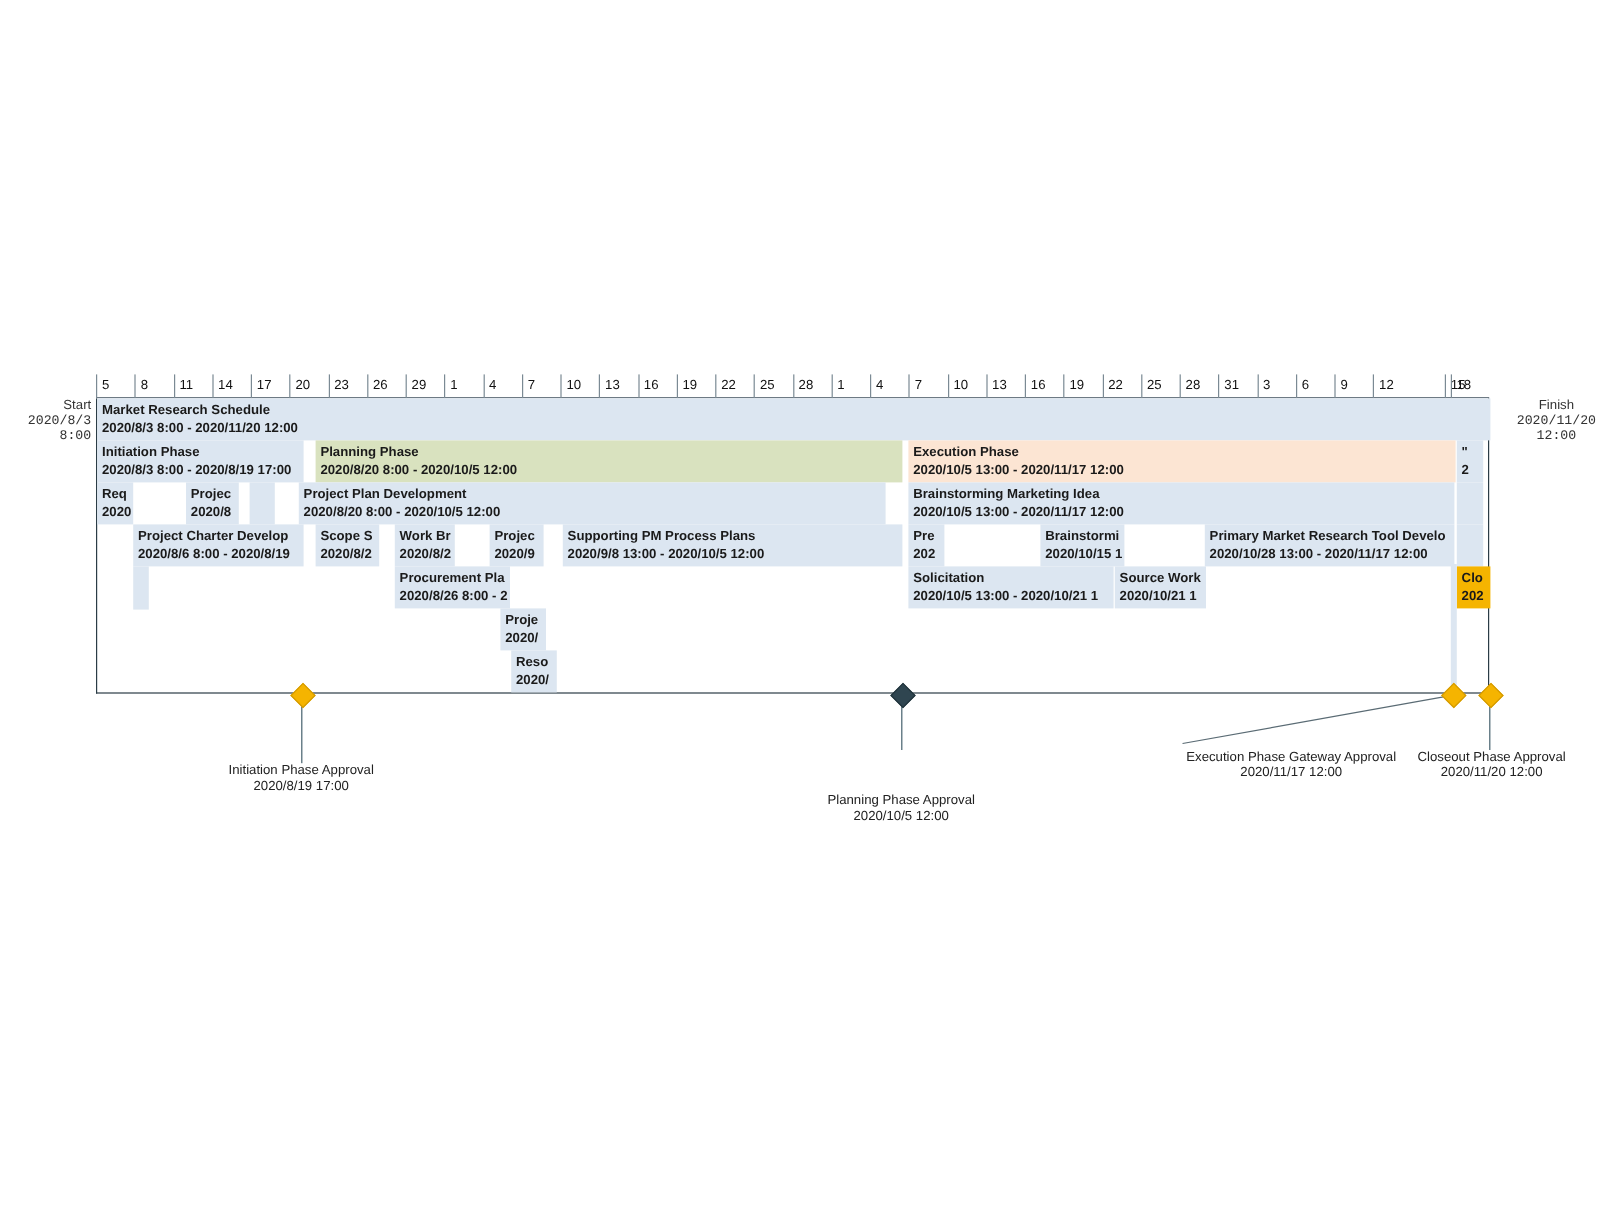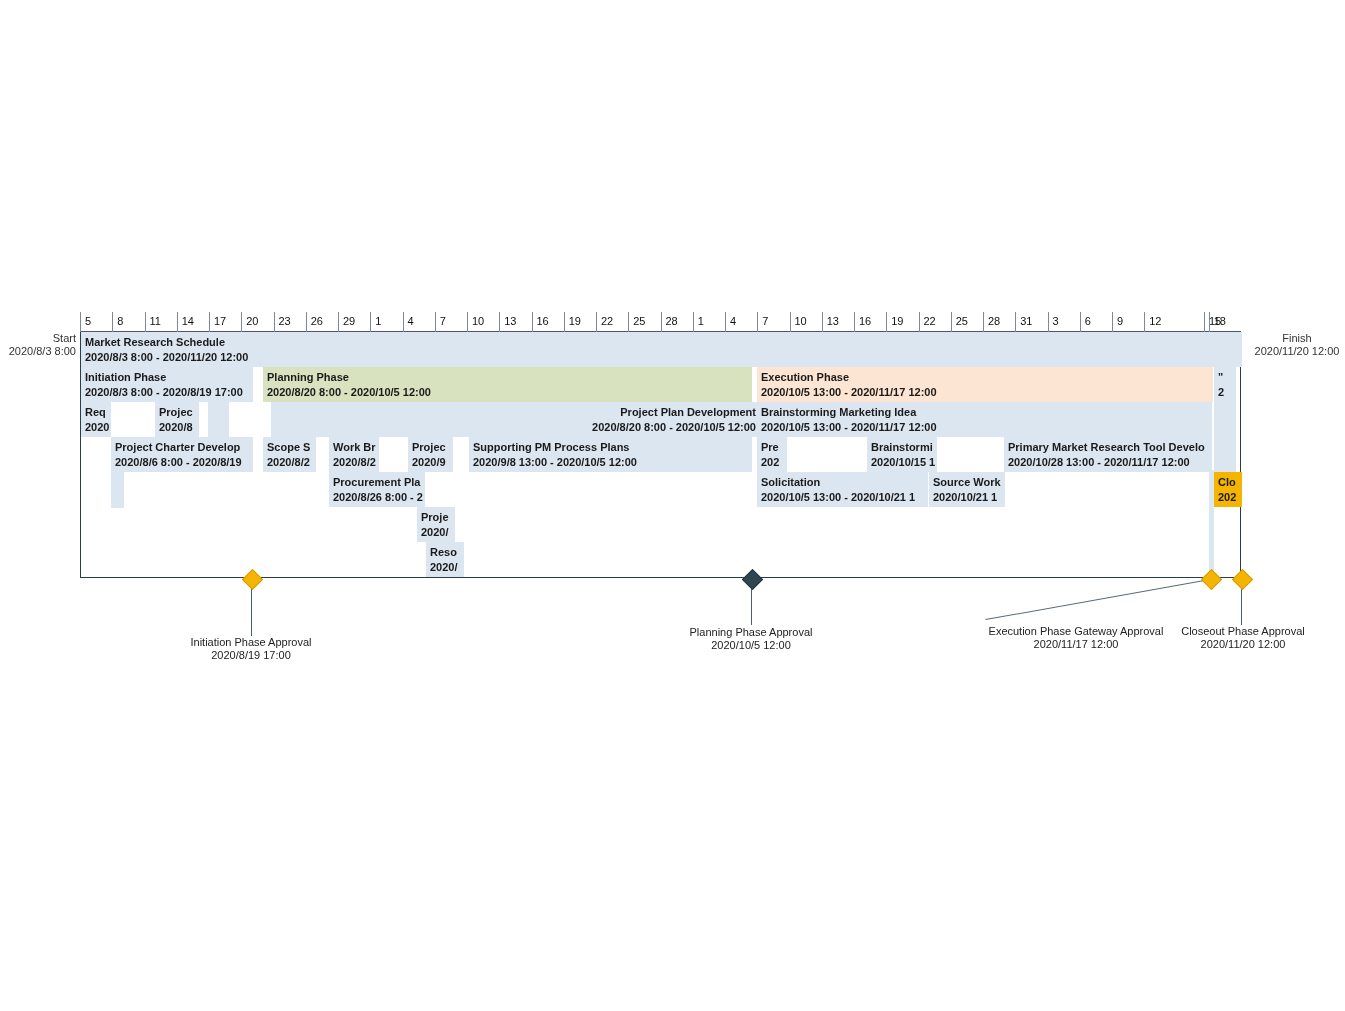--- a/index.html
+++ b/index.html
@@ -9,21 +9,21 @@
     font-family:"Liberation Sans", sans-serif;
     color:#1a1a1a;
     position:relative;
     overflow:hidden;
   }
   #gantt-root{position:absolute;left:0;top:0;width:1345px;height:1011px;}
 
   
   .endcap{position:absolute;text-align:right;font-size:11px;line-height:13px;color:#333;}
   .endcap .cap-title{font-size:11px;}
-  .endcap .cap-date{font-size:11px;}
+  .endcap .cap-date{font-size:11px;font-family:Liberation Mono, monospace;}
   #start-cap{left:0px;top:332px;width:76px;}
   #finish-cap{left:1249px;top:332px;width:96px;text-align:center;}
 
   
   #axis{position:absolute;left:80px;top:312px;width:1161px;height:20px;
         border-bottom:1px solid #4a5a66;box-sizing:border-box;}
   .tick{position:absolute;top:0;height:20px;border-left:1px solid #7b8a94;
         box-sizing:border-box;font-size:11px;color:#111;padding-left:4px;line-height:19px;}
 
   
@@ -133,21 +133,21 @@
         <span class="b-date">2020</span>
       </div>
       <div class="bar task" style="left: 74px; top: 70px; width: 44px;">
         <span class="b-name">Projec</span>
         <span class="b-date">2020/8</span>
       </div>
       <div class="bar blank" style="left: 127px; top: 70px; width: 21px;">
         <span class="b-name"></span>
         <span class="b-date"></span>
       </div>
-      <div class="bar task" style="left: 190px; top: 70px; width: 489px; text-align: right;">
+      <div class="bar task" style="left: 168px; top: 70px; width: 489px;">
         <span class="b-name">Project Plan Development</span>
         <span class="b-date">2020/8/20 8:00 - 2020/10/5 12:00</span>
       </div>
       <div class="bar task" style="left: 676px; top: 70px; width: 455px;">
         <span class="b-name">Brainstorming Marketing Idea</span>
         <span class="b-date">2020/10/5 13:00 - 2020/11/17 12:00</span>
       </div>
       <div class="bar blank" style="left: 1133px; top: 70px; width: 22px;">
         <span class="b-name"></span>
         <span class="b-date"></span>
@@ -218,21 +218,21 @@
 
   <div id="milestones">
       <div class="ms-stem" style="left: 251px; top: 578px; height: 58px;"></div>
       <div class="ms-diamond yellow" style="left: 245px; top: 572px;"></div>
       <div class="ms-label" style="left: 126px; top: 636px; width: 250px;">
         <div>Initiation Phase Approval</div>
         <div>2020/8/19 17:00</div>
       </div>
       <div class="ms-stem" style="left: 751px; top: 578px; height: 47px;"></div>
       <div class="ms-diamond dark" style="left: 745px; top: 572px;"></div>
-      <div class="ms-label" style="left: 626px; top: 626px; width: 250px;">
+      <div class="ms-label" style="left: 626px; top: 661px; width: 250px;">
         <div>Planning Phase Approval</div>
         <div>2020/10/5 12:00</div>
       </div>
       <div class="ms-leader" style="left: 1210px; top: 580px; width: 227.543px; transform: rotate(169.875deg);"></div>
       <div class="ms-diamond yellow" style="left: 1204px; top: 572px;"></div>
       <div class="ms-label" style="left: 951px; top: 625px; width: 250px;">
         <div>Execution Phase Gateway Approval</div>
         <div>2020/11/17 12:00</div>
       </div>
       <div class="ms-stem" style="left: 1241px; top: 578px; height: 47px;"></div>

